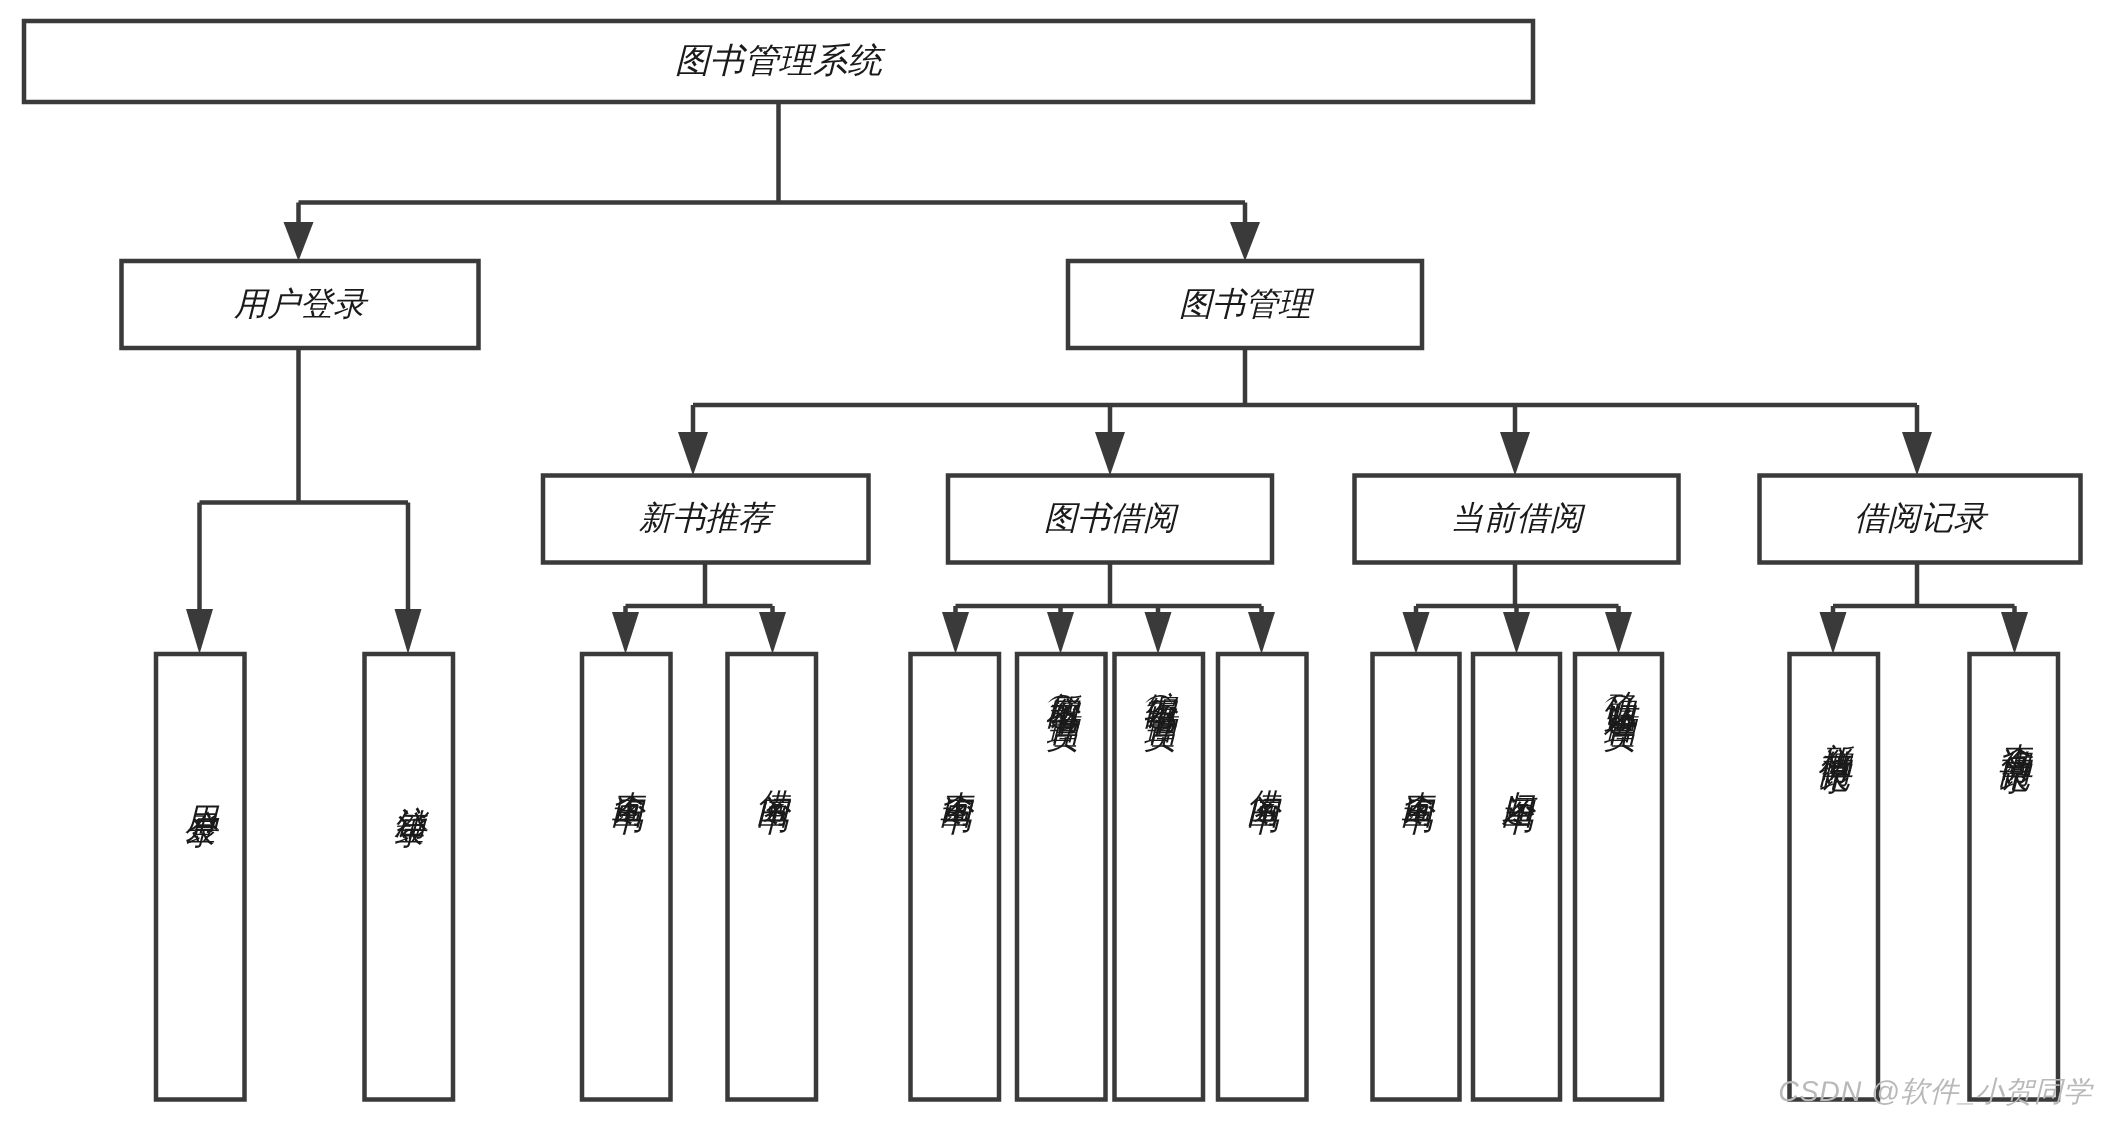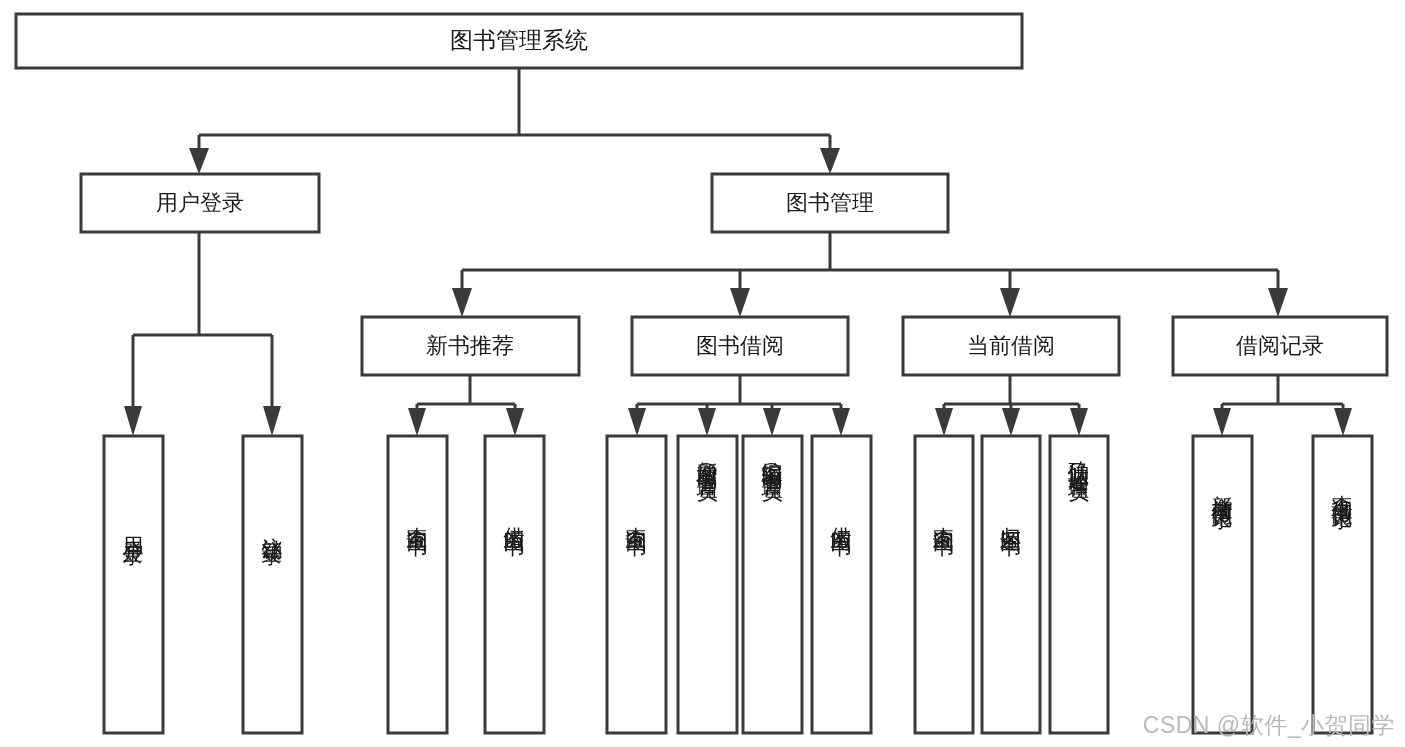--- a/index.html
+++ b/index.html
@@ -11,20 +11,21 @@
     width: 1405px;
     height: 747px;
     font-family: "Liberation Sans", "DejaVu Sans", sans-serif;
     overflow: hidden;
   }
   #diagram-root {
     position: relative;
     width: 1405px;
     height: 747px;
     background: #ffffff;
+    font-style: italic;
   }
   svg.canvas {
     position: absolute;
     left: 0;
     top: 0;
     width: 1405px;
     height: 747px;
   }
   .node-box {
     fill: #ffffff;
@@ -70,21 +71,21 @@
     line-height: 1.0;
     letter-spacing: 3px;
     color: #1a1a1a;
     white-space: nowrap;
   }
   .watermark {
     position: absolute;
     right: 10px;
     bottom: 6px;
     font-family: "Liberation Sans", "DejaVu Sans", sans-serif;
-    font-size: 23px;
+    font-size: 19px;
     color: #b9b9b9;
     letter-spacing: 0.5px;
     white-space: nowrap;
   }
 </style>
 </head>
 <body>
 
 <div id="diagram-root">
 

